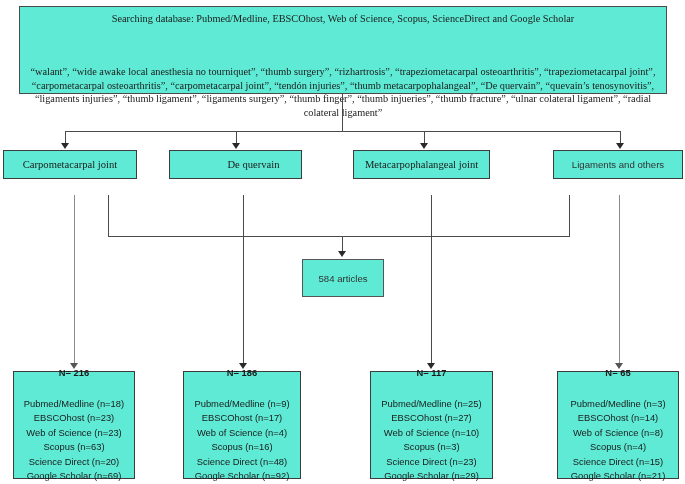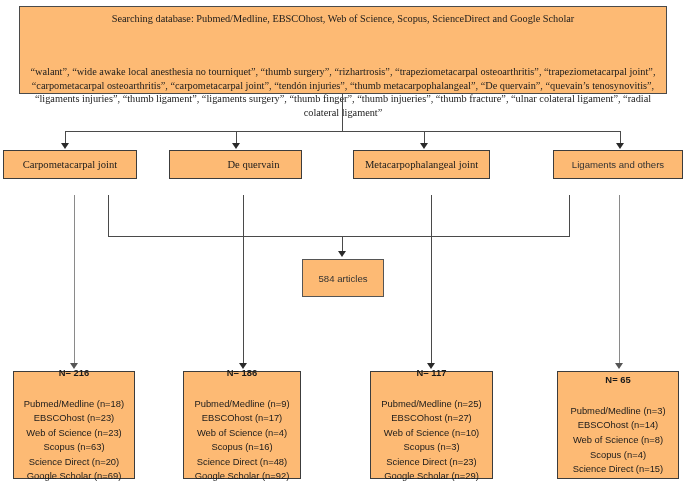--- a/index.html
+++ b/index.html
@@ -12,21 +12,21 @@
     width: 685px;
     height: 484px;
     background: #ffffff;
     overflow: hidden;
   }
 
   .box {
     position: absolute;
     box-sizing: border-box;
     border: 1px solid #3c3c3c;
-    background: #fdba74;
+    background: #5eead4;
     display: flex;
     align-items: center;
     justify-content: center;
     text-align: center;
   }
 
   
   #search-box {
     left: 19px;
     top: 6px;
@@ -221,15 +221,16 @@
     <div class="result-line">Google Scholar (n=29)</div>
   </div>
 
   <div class="box result-box" id="res-4">
     <div class="result-total">N= 65</div>
     <div class="result-line">Pubmed/Medline (n=3)</div>
     <div class="result-line">EBSCOhost (n=14)</div>
     <div class="result-line">Web of Science (n=8)</div>
     <div class="result-line">Scopus (n=4)</div>
     <div class="result-line">Science Direct (n=15)</div>
+    <div class="result-line">Google Scholar (n=21)</div>
   </div>
 
 </div>
 
 </body></html>

